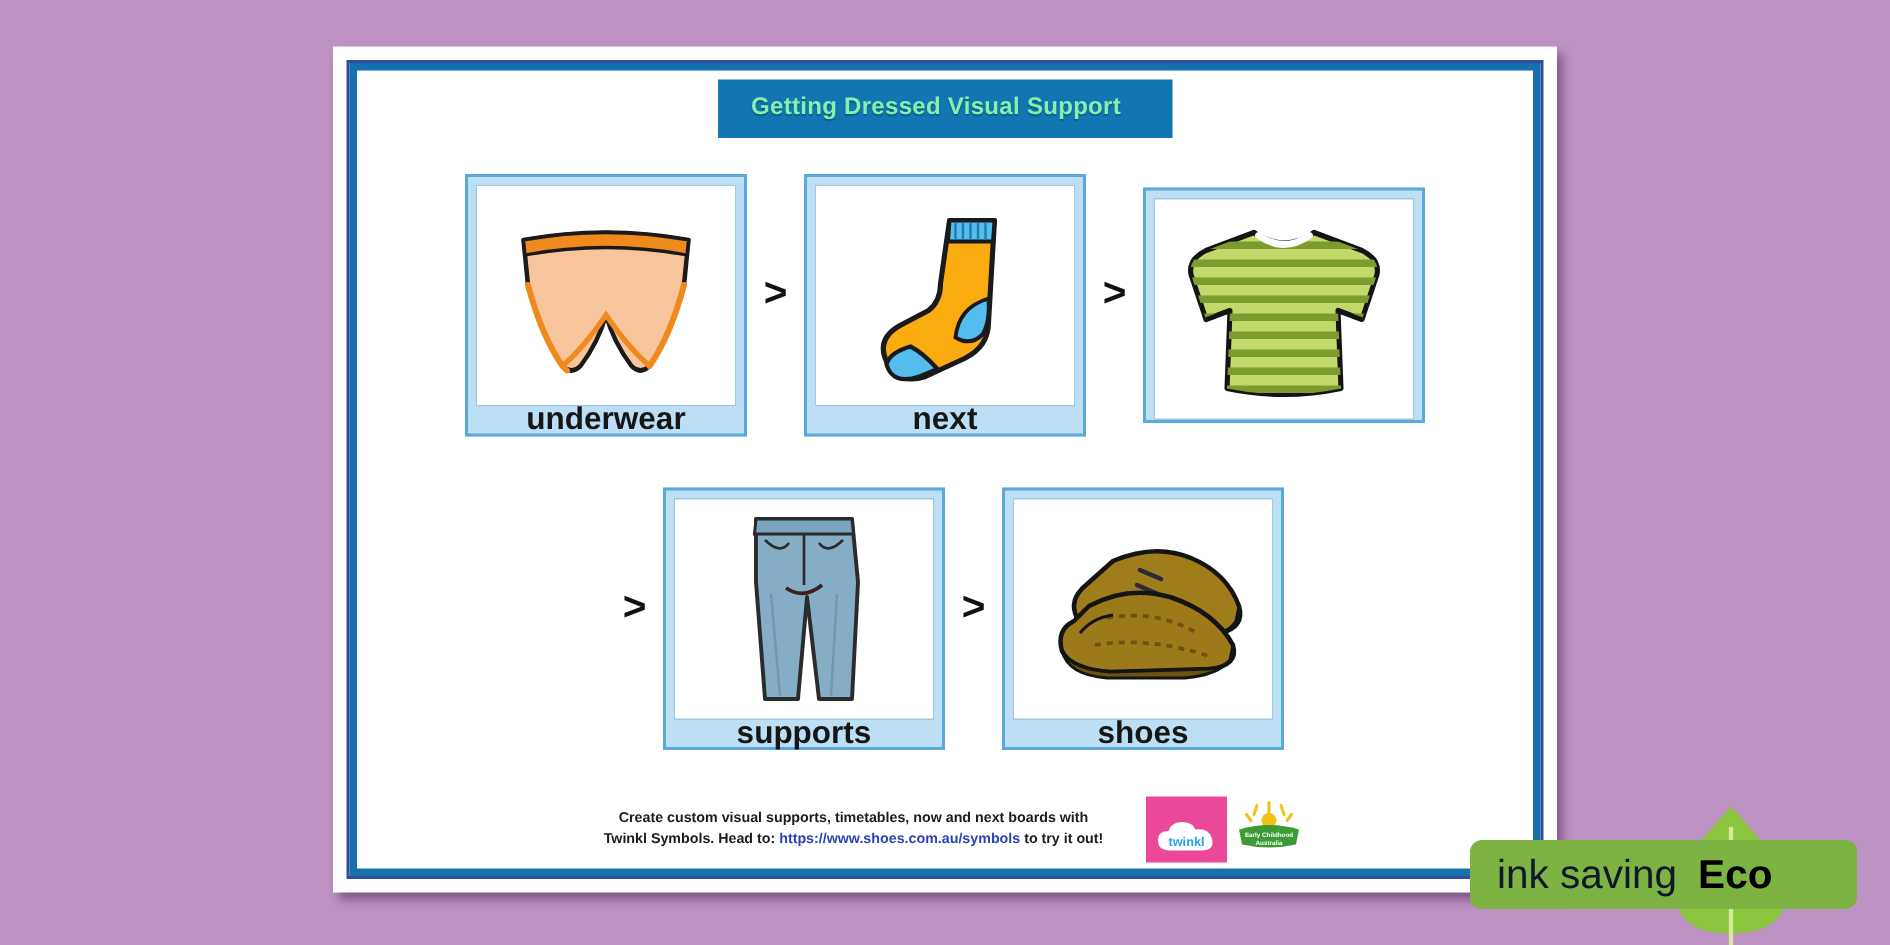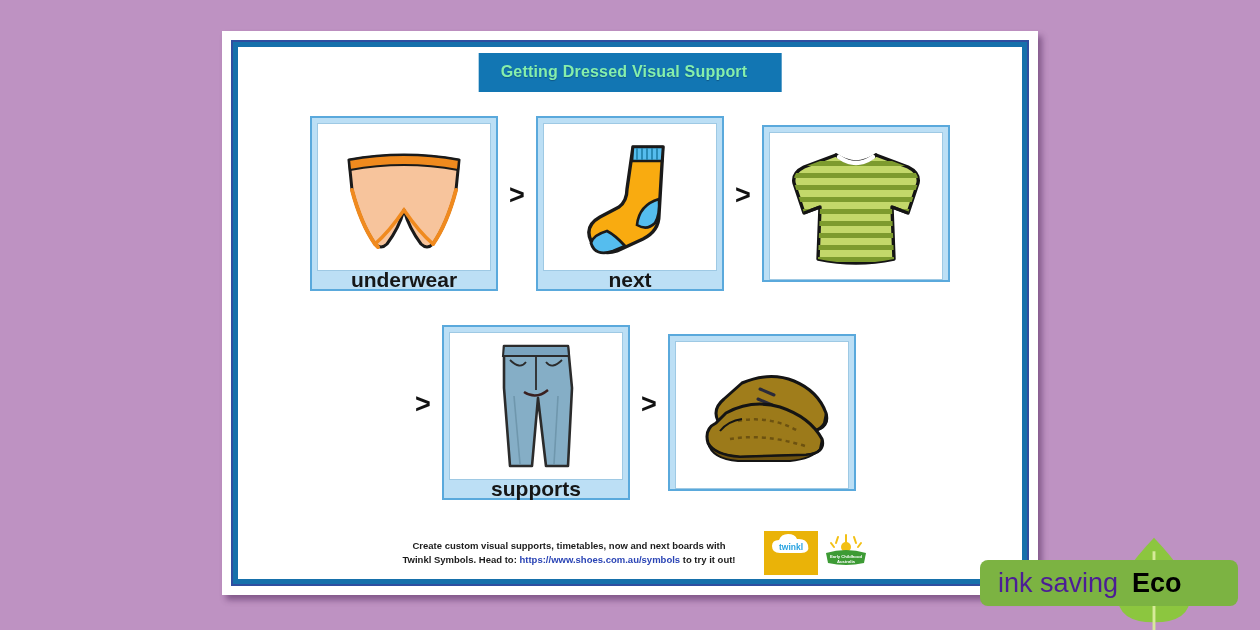--- a/index.html
+++ b/index.html
@@ -84,22 +84,22 @@
     gap:0;
   }
   #footer-text{
     font-size:9.5px; font-weight:bold; color:#1b1b1b;
     line-height:1.45; text-align:center;
     max-width:400px;
   }
   #footer-text .url{color:#2a44b5;}
 
   .logo-twinkl{
-    width:54px;height:44px;background:#eab308;
-    display:flex;align-items:flex-start;justify-content:center;
+    width:54px;height:44px;background:#ec4899;
+    display:flex;align-items:flex-end;justify-content:center;
     flex:none;
     margin-left:28px;
   }
   .logo-eca{
     width:56px;height:44px;background:#ffffff;
     display:flex;align-items:center;justify-content:center;
     flex:none;
   }
 
   
@@ -115,21 +115,21 @@
   #eco-pill{
     position:absolute; left:0; top:12px;
     width:258px; height:46px;
     background:#7cb342; border-radius:8px;
   }
   #eco-labels{
     position:absolute; left:0; top:12px; width:280px; height:46px;
     display:flex; align-items:center; gap:14px;
     padding-left:18px; box-sizing:border-box;
   }
-  #eco-ink{ color:#4c1d95; font-size:27px; }
+  #eco-ink{ color:#0f172a; font-size:27px; }
   #eco-eco{ color:#000000; font-size:27px; font-weight:bold; }
 </style>
 </head>
 <body>
 
 <div id="sheet">
   <div id="sheet-border"></div>
 
   <div id="title-banner">Getting Dressed Visual Support</div>
 
@@ -236,20 +236,21 @@
             <line x1="72" y1="54" x2="86" y2="58"></line>
           </g>
 
           <path d="M40 58 Q66 44 94 52 Q124 62 136 84 Q140 98 120 100 L54 102 Q28 100 22 88 Q18 74 30 68 Z" fill="#9c7a1a" stroke="#141414" stroke-width="3" stroke-linejoin="round"></path>
           <path d="M22 88 Q28 100 54 102 L120 100 Q140 98 136 84 L134 94 Q126 104 104 106 L52 106 Q26 104 22 88 Z" fill="#6d5210" stroke="#141414" stroke-width="2"></path>
           <path d="M52 66 Q84 60 112 76" fill="none" stroke="#6d5210" stroke-width="2.5" stroke-dasharray="4 4"></path>
           <path d="M44 84 Q80 78 122 92" fill="none" stroke="#6d5210" stroke-width="2.5" stroke-dasharray="4 4"></path>
           <path d="M34 76 Q42 66 56 64" fill="none" stroke="#141414" stroke-width="2"></path>
         </svg>
       </div>
+      <div class="card-label">shoes</div>
     </div>
   </div>
 
   <div id="footer">
     <div id="footer-text">
       <span>Create custom visual supports, timetables, now and next boards with</span><br>
       <span>Twinkl Symbols. Head to: </span><span class="url">https://www.shoes.com.au/symbols</span><span> to try it out!</span>
     </div>
 
     <div class="logo-twinkl">

